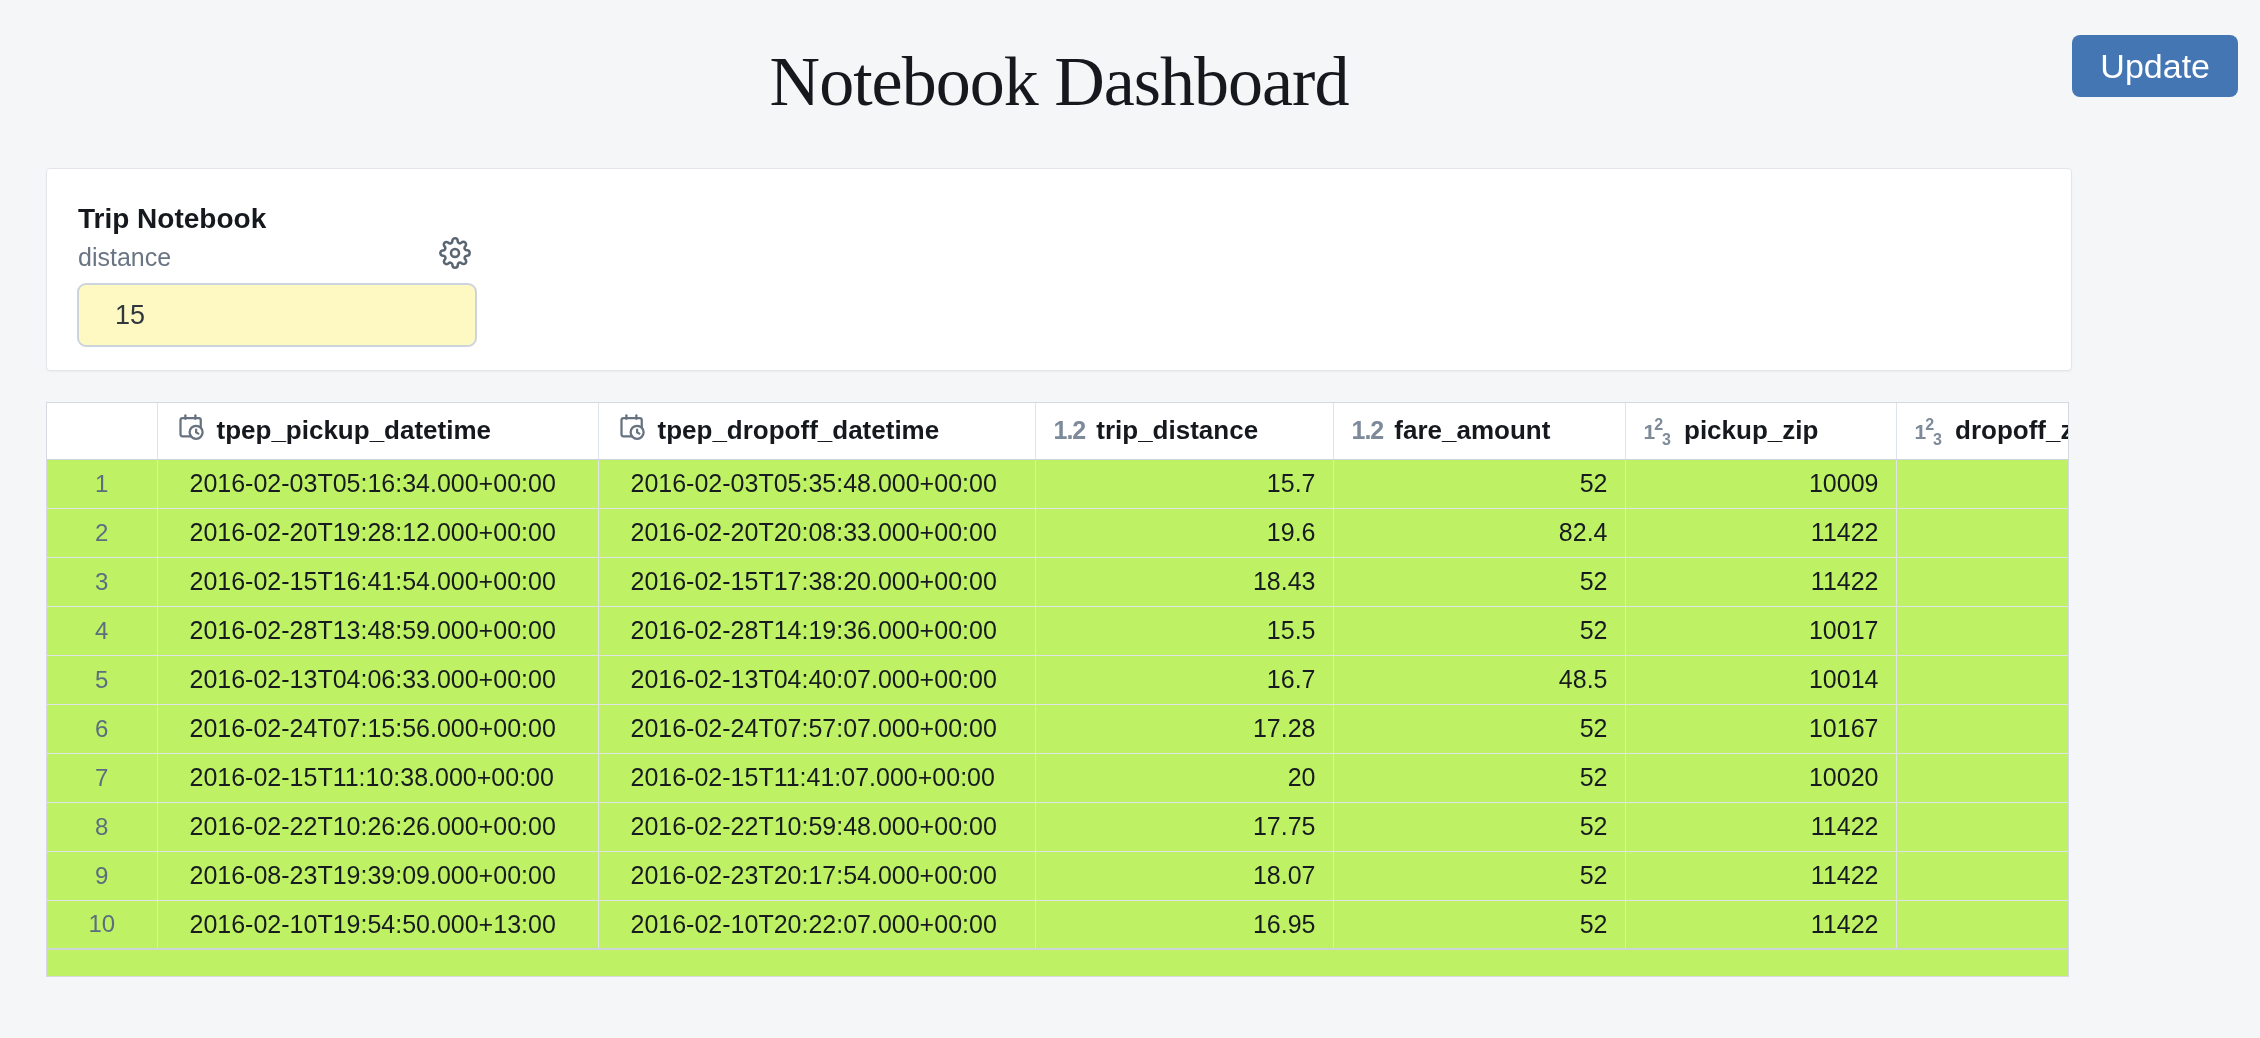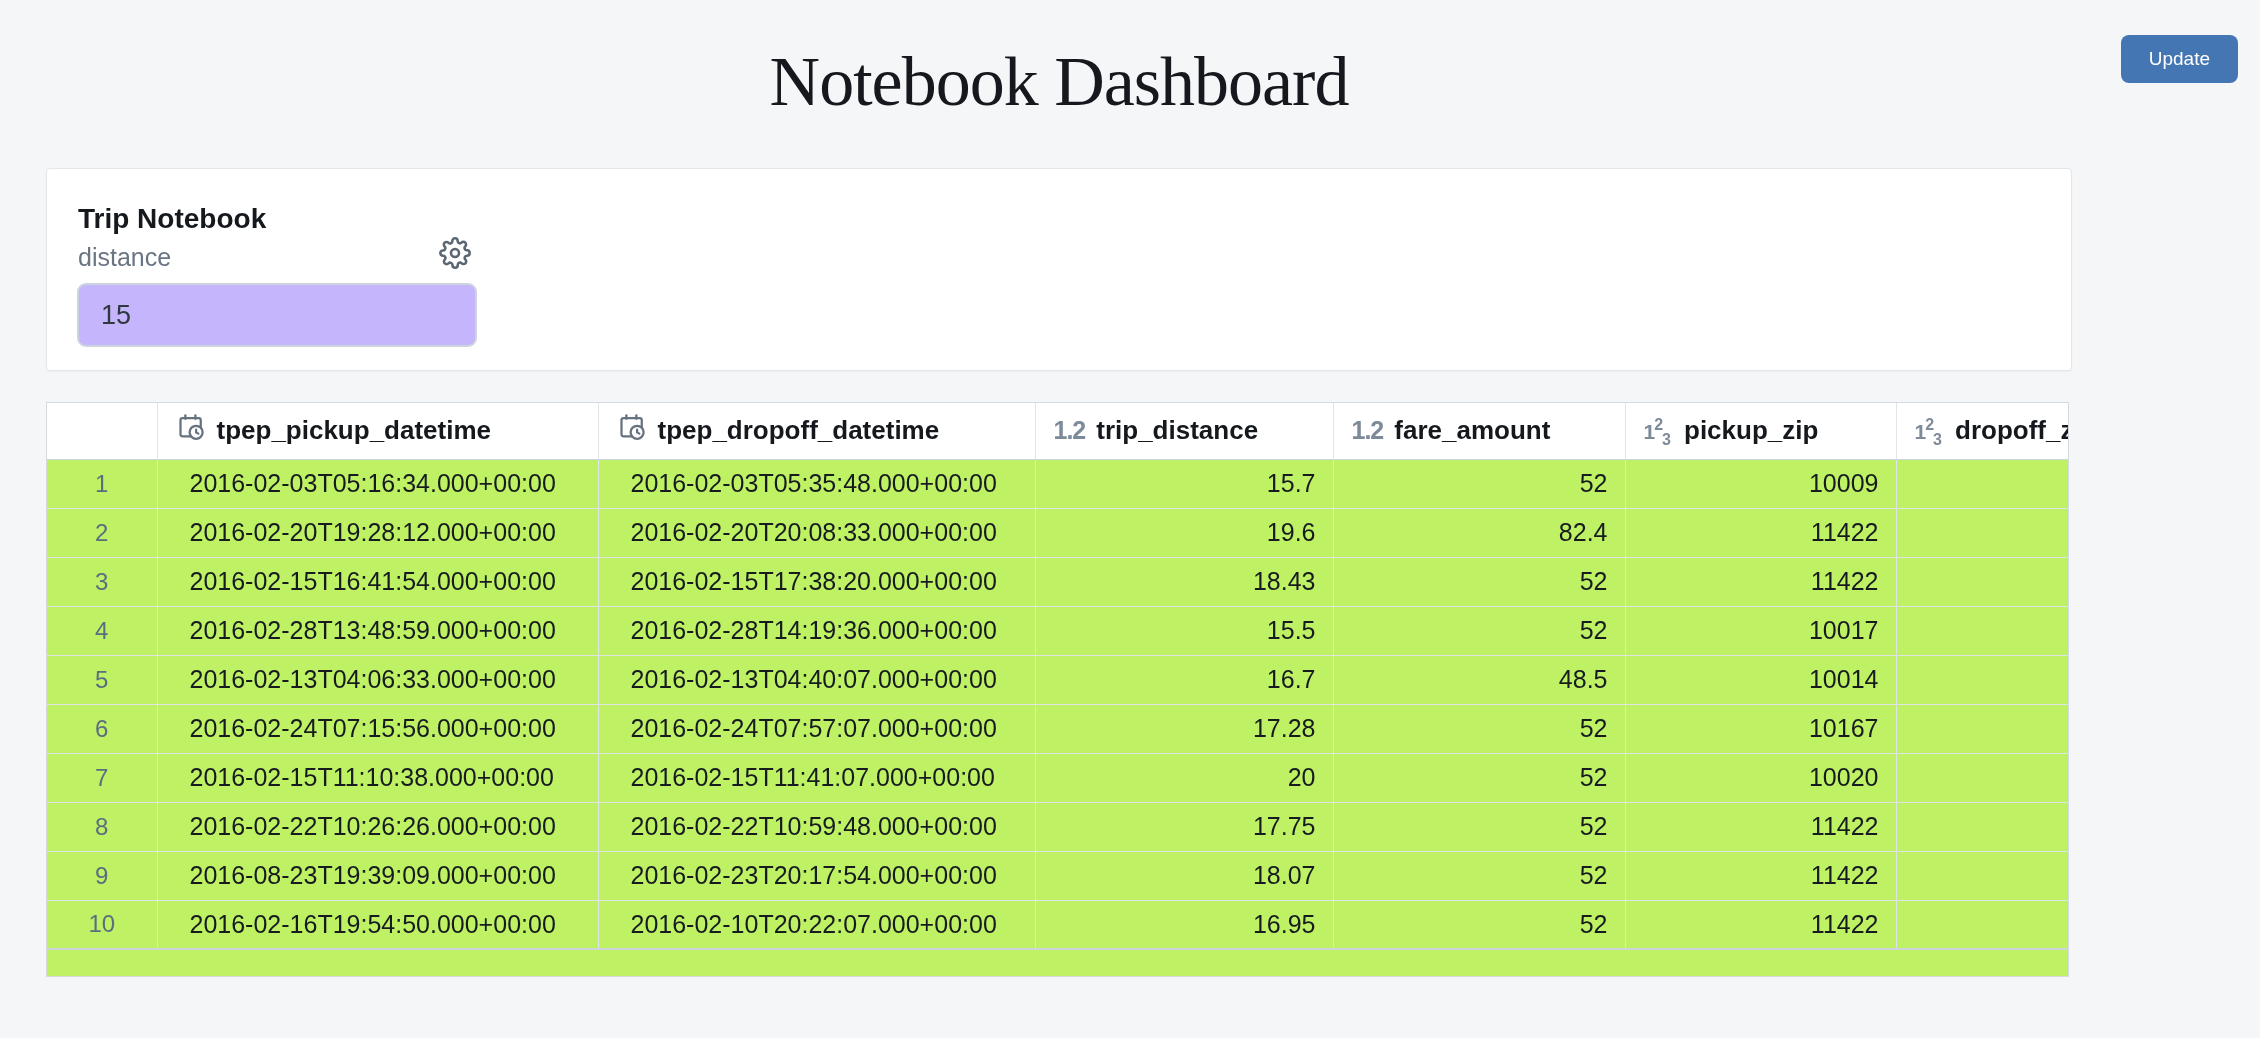--- a/index.html
+++ b/index.html
@@ -10,38 +10,38 @@
     font-family:"Liberation Sans", sans-serif;
     color:#15191e;
     overflow:hidden;
   }
   .title {
     position:absolute; left:46px; top:40px; width:2026px;
     text-align:center; font-size:70px; line-height:84px; font-weight:400;
     color:#15191e; letter-spacing:-1px;font-family:Liberation Serif, serif;
   }
   .update {
-    position:absolute; top:35px; right:22px; height:48px;
+    position:absolute; top:35px; right:22px; height:62px;
     padding:1px 28px; background:#4576b4; color:#ffffff;
     font-family:"Liberation Sans", sans-serif;
-    font-size:19px; border:none; border-radius:8px; cursor:pointer;
+    font-size:34px; border:none; border-radius:8px; cursor:pointer;
   }
   .card {
     position:absolute; left:46px; top:168px; width:2026px; height:203px;
     background:#ffffff; border:1px solid #e2e6ea; border-radius:4px;
     box-shadow:0 1px 2px rgba(0,0,0,0.04);
   }
   .w-title { position:absolute; left:31px; top:34px; font-size:28px; font-weight:700; color:#15191e; }
   .w-sub   { position:absolute; left:31px; top:74px; font-size:25px; color:#6a7584; }
   .gear    { position:absolute; left:392px; top:68px; width:32px; height:32px; cursor:pointer; }
   .w-input {
     position:absolute; left:30px; top:114px; width:400px; height:64px;
-    border:2px solid #ccd4dd; border-radius:9px; background:#c4b5fd;
+    border:2px solid #ccd4dd; border-radius:9px; background:#fef9c3;
     font-family:"Liberation Sans", sans-serif;
-    font-size:27px; color:#30373d; padding-left:22px; outline:none;
+    font-size:27px; color:#30373d; padding-left:36px; outline:none;
   }
   .tablewrap {
     position:absolute; left:46px; top:402px; width:2023px; height:575px;
     background:#bef264; border:1px solid #d5dae0; overflow:hidden;
   }
   table { border-collapse:collapse; table-layout:fixed; width:2022px; }
   th, td {
     border-right:1px solid #dfe4e9; border-bottom:1px solid #dfe4e9;
     overflow:hidden; white-space:nowrap;
   }
@@ -229,21 +229,21 @@
             <td class="c-index">9</td>
             <td class="c-left">2016-08-23T19:39:09.000+00:00</td>
             <td class="c-left">2016-02-23T20:17:54.000+00:00</td>
             <td class="c-right">18.07</td>
             <td class="c-right">52</td>
             <td class="c-right">11422</td>
             <td class="c-right last"></td>
           </tr>
           <tr>
             <td class="c-index">10</td>
-            <td class="c-left">2016-02-16T19:54:50.000+00:00</td>
+            <td class="c-left">2016-02-10T19:54:50.000+13:00</td>
             <td class="c-left">2016-02-10T20:22:07.000+00:00</td>
             <td class="c-right">16.95</td>
             <td class="c-right">52</td>
             <td class="c-right">11422</td>
             <td class="c-right last"></td>
           </tr>
         </tbody>
     </table>
   </section>
 

